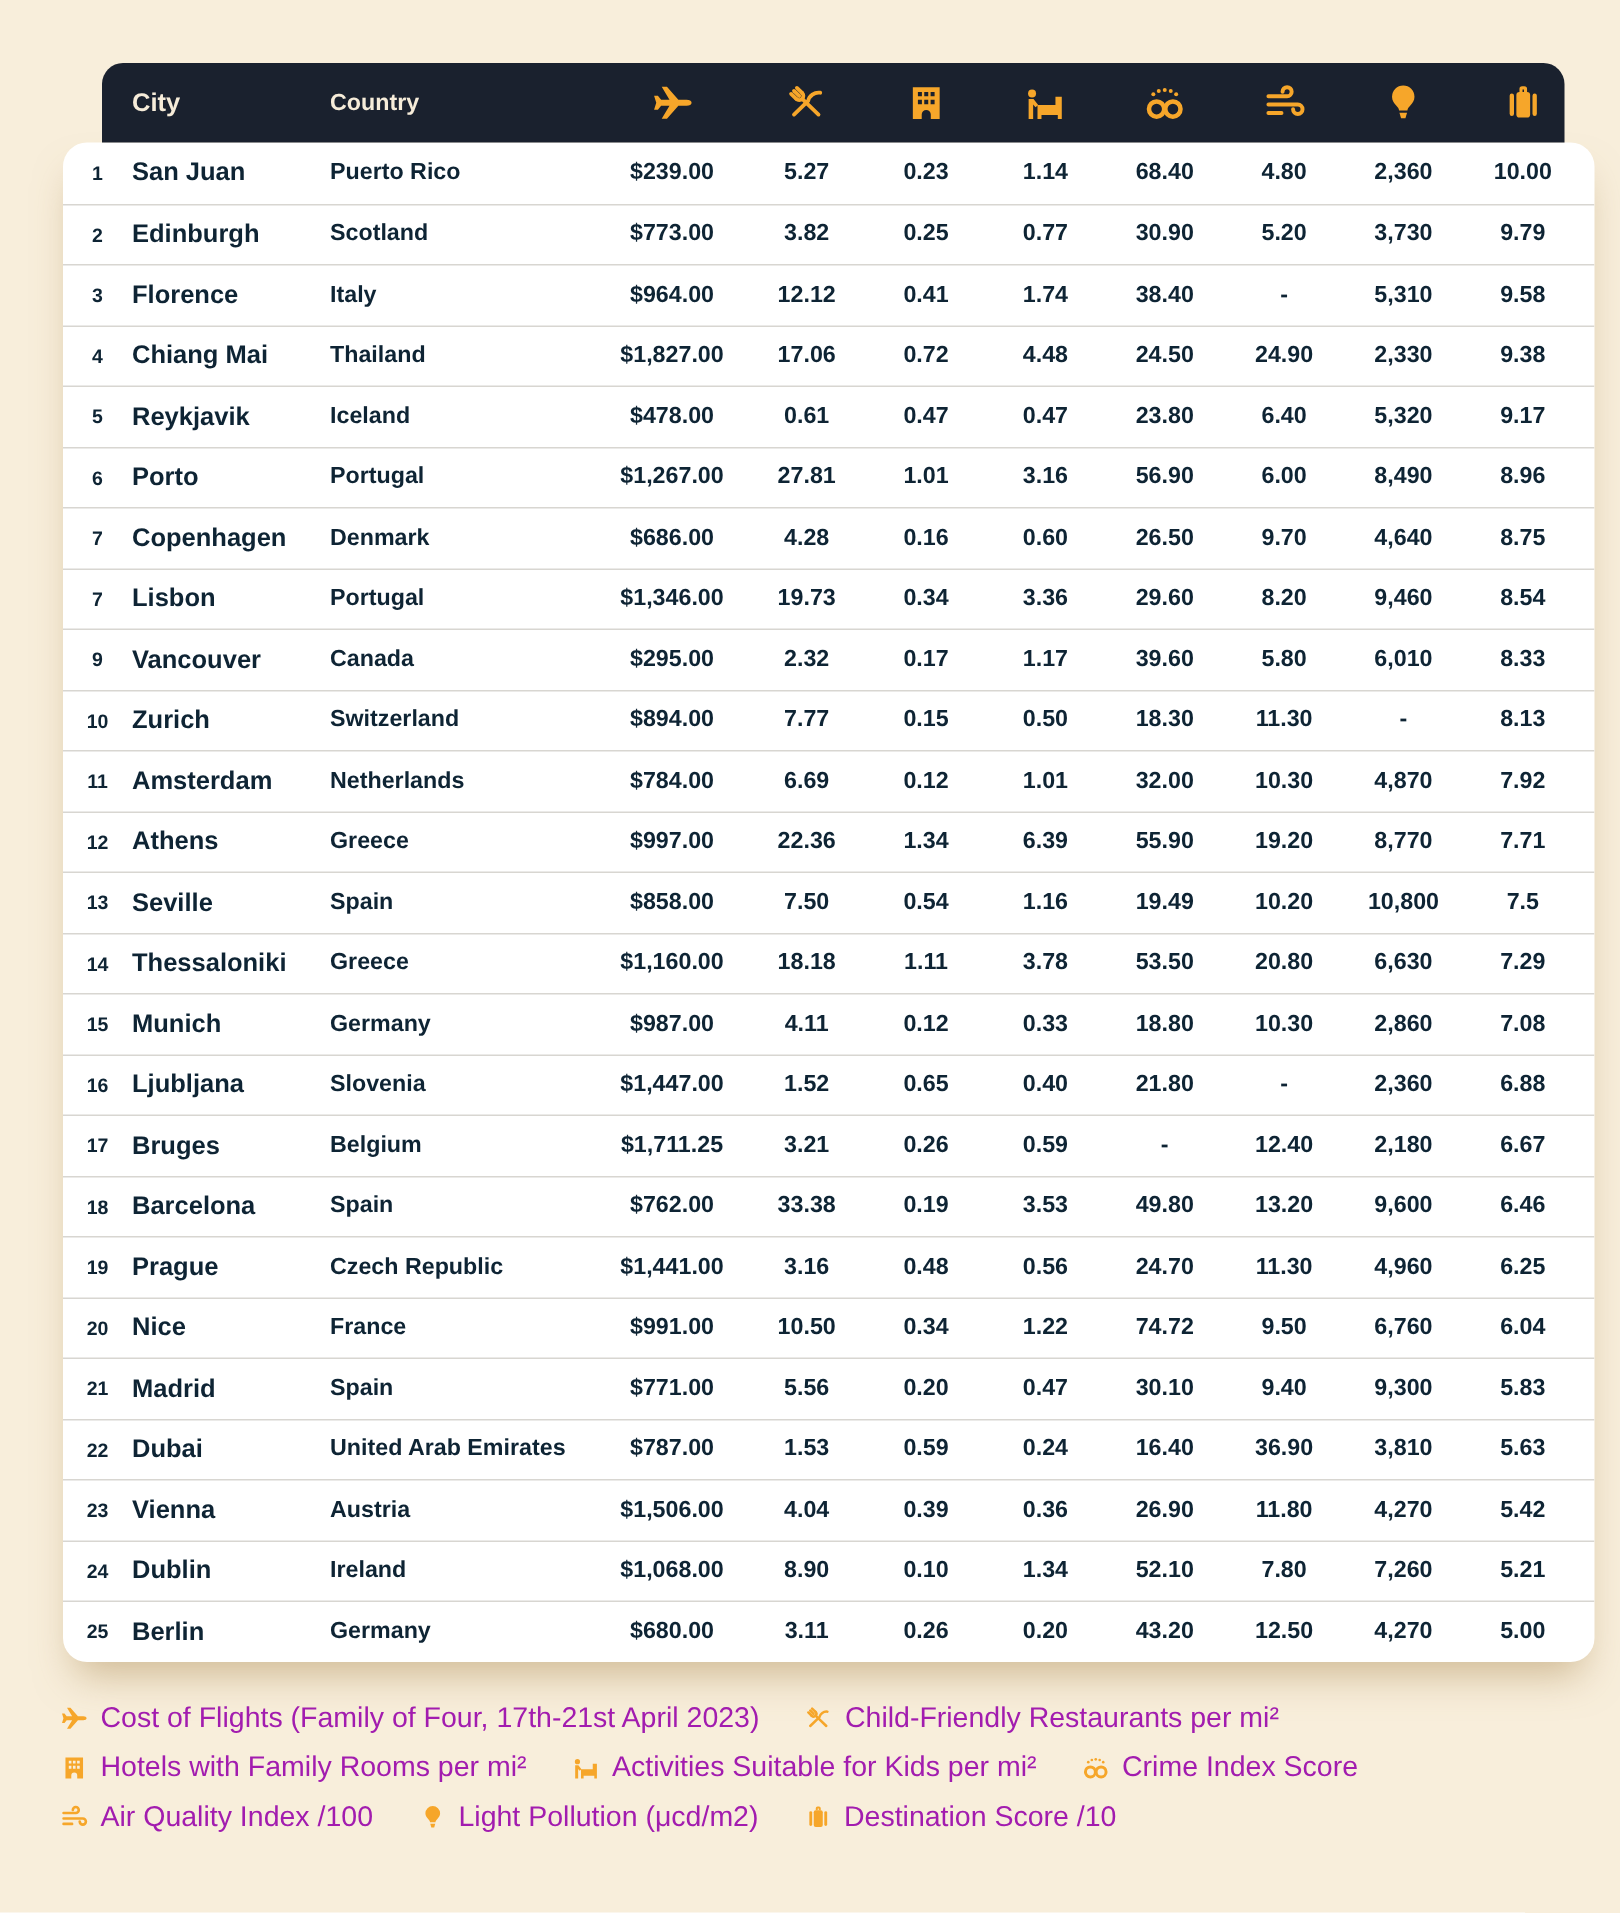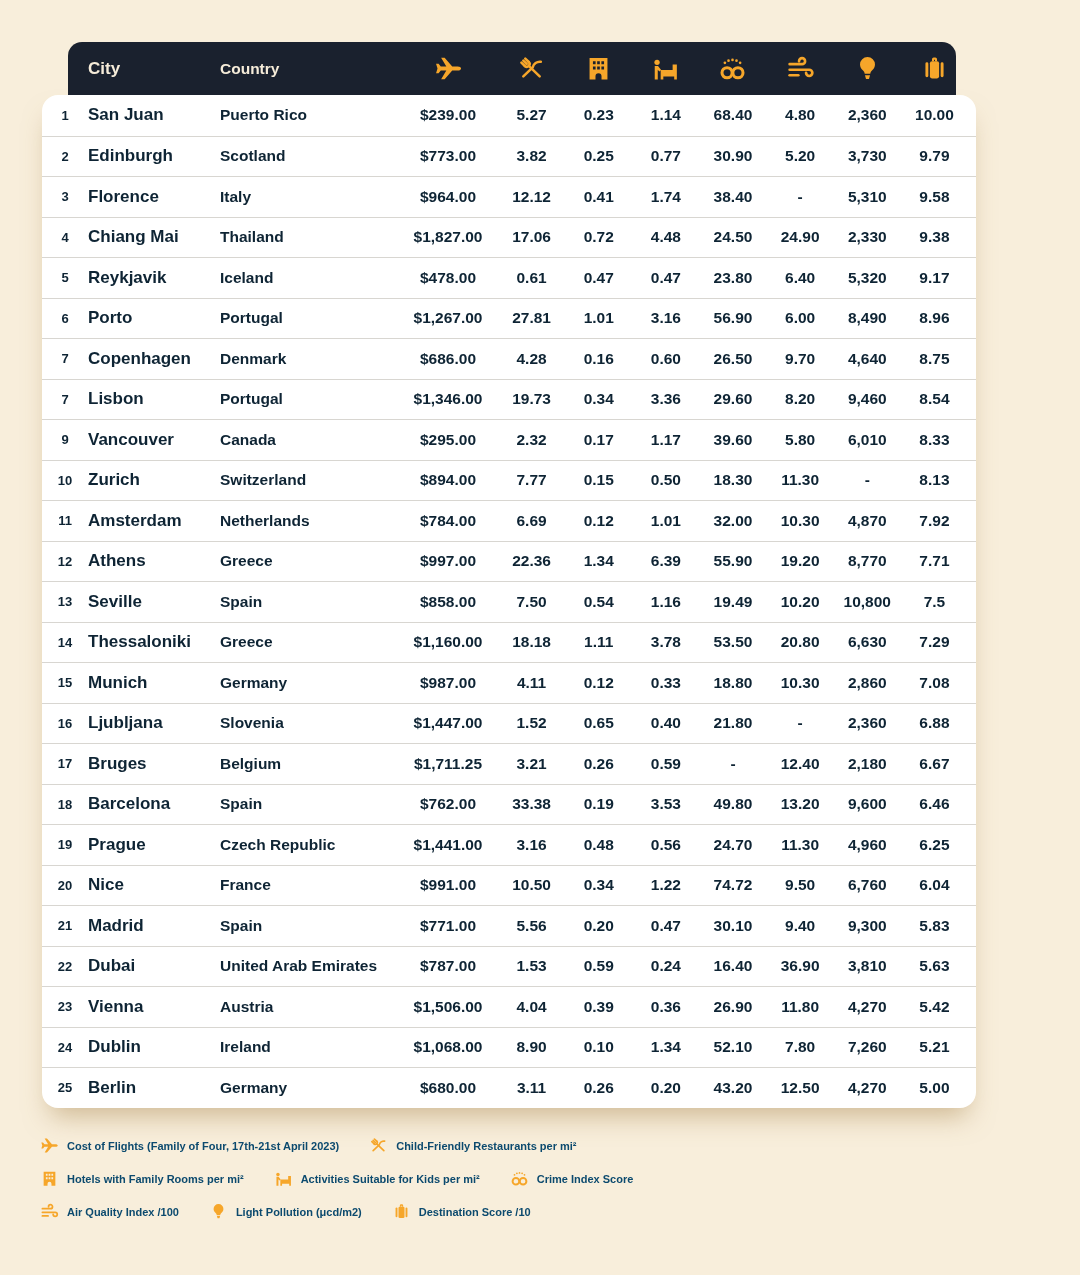--- a/index.html
+++ b/index.html
@@ -4,21 +4,21 @@
 <style>
   html,body{margin:0;padding:0;}
   body{
     width:1080px;height:1275px;
     background:#f8eedb;
     font-family:"Liberation Sans","DejaVu Sans",sans-serif;
     overflow:hidden;
   }
   .page{position:relative;width:1080px;height:1275px;}
   .sheet{
-    position:absolute;left:42px;top:42px;width:934px;
+    position:absolute;left:42px;top:42px;width:1021px;
     --cols:46px 132px 178px 100px repeat(7,1fr);
   }
   
   .thead{
     position:relative;height:53px;margin:0 20px 0 26px;
     background:#1a212e;border-radius:14px 14px 0 0;
   }
   .thead-grid{
     position:absolute;left:-26px;right:-20px;top:0;height:100%;
     display:grid;grid-template-columns:var(--cols);align-items:center;
@@ -43,21 +43,21 @@
   .c-country{font-size:15.5px;}
   .c-flights,.c-restaurants,.c-hotels,.c-activities,.c-crime,.c-air,.c-light,.c-score{
     font-size:15.5px;text-align:center;
   }
   
   .legend{position:absolute;left:40px;top:1134px;}
   .legend-line{display:flex;align-items:center;height:23px;margin-bottom:10px;}
   .legend-item{display:inline-flex;align-items:center;margin-right:30px;}
   .legend-icon{color:#f6a62a;display:inline-flex;margin-right:8px;}
   .legend-icon svg{width:19px;height:19px;display:block;}
-  .legend-label{color:#0c4a6e;font-size:11px;font-weight:bold;white-space:nowrap;}
+  .legend-label{color:#a21caf;font-size:19px;font-weight:normal;white-space:nowrap;}
 </style>
 </head>
 <body>
 
 <div class="page">
   <div class="sheet">
     <div class="thead">
       <div class="thead-grid">
         <div class="th c-rank"></div>
         <div class="th c-city">City</div>

